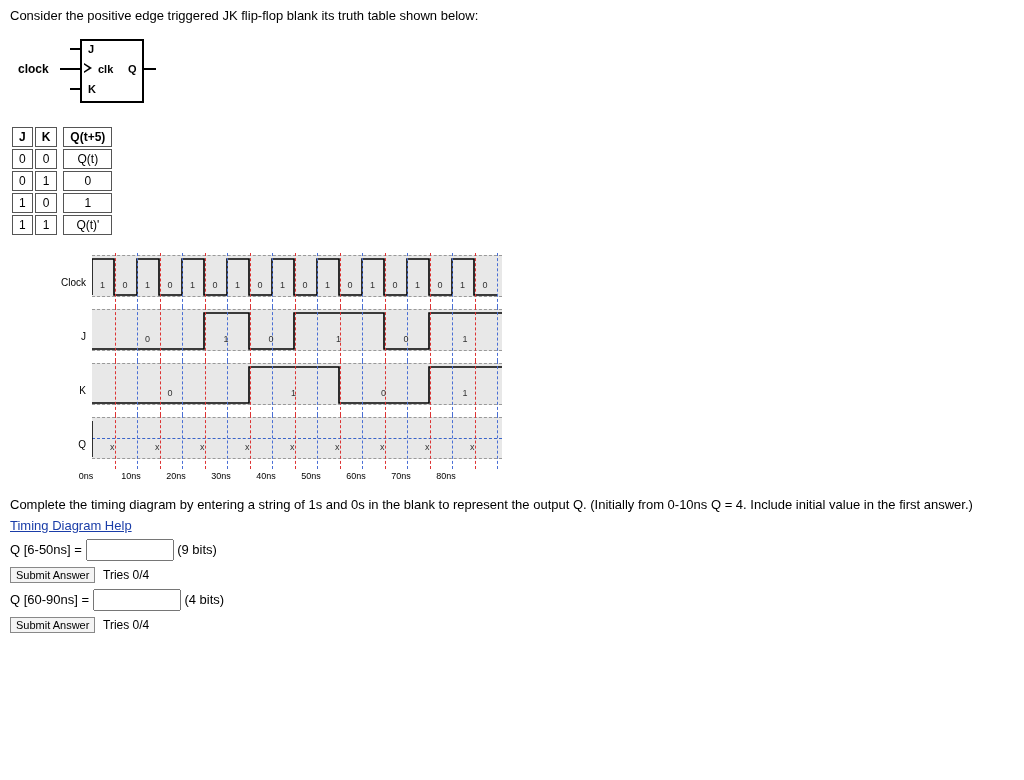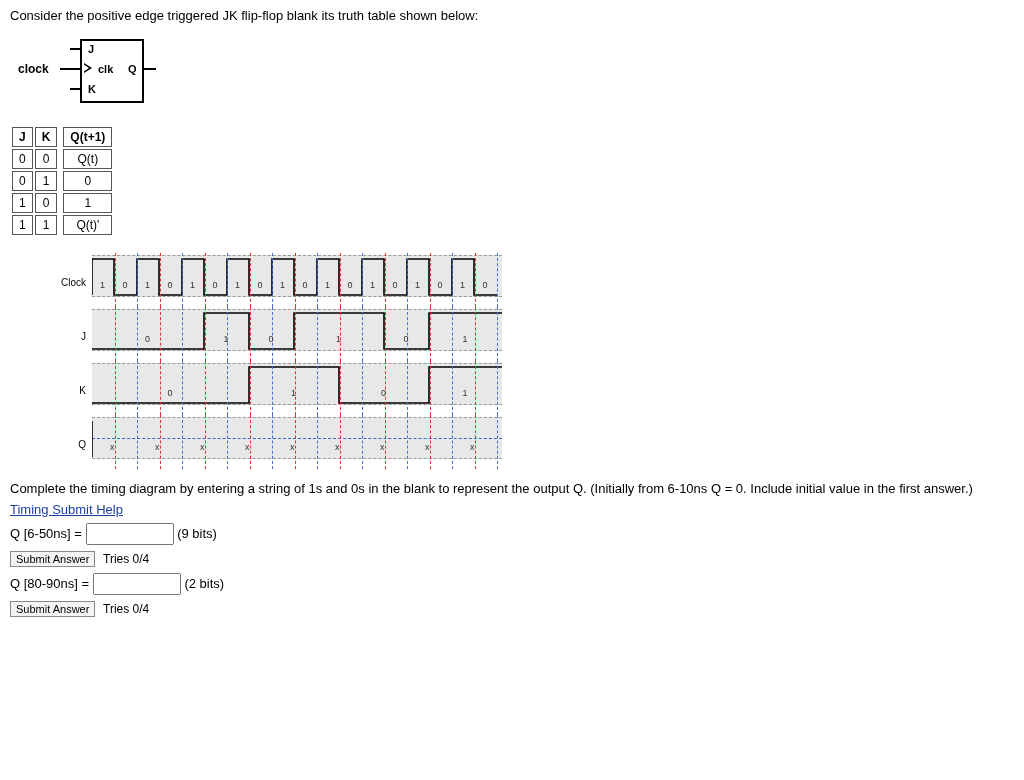--- a/index.html
+++ b/index.html
@@ -142,21 +142,21 @@
   <div class="clk-arrow"></div>
   <div class="clk-arrow-inner"></div>
 </div>
 
 <table class="tt">
   <tbody>
       <tr>
     <th>J</th>
     <th>K</th>
     <td class="sep"></td>
-    <th>Q(t+1)</th>
+    <th>Q(t+5)</th>
   </tr>
   <tr>
         <td>0</td>
         <td>0</td>
         <td class="sep"></td>
         <td>Q(t)</td>
       </tr>
   <tr>
         <td>0</td>
         <td>1</td>
@@ -327,39 +327,50 @@
         <span class="val" style="left: 108px;">x</span>
         <span class="val" style="left: 153px;">x</span>
         <span class="val" style="left: 198px;">x</span>
         <span class="val" style="left: 243px;">x</span>
         <span class="val" style="left: 288px;">x</span>
         <span class="val" style="left: 333px;">x</span>
         <span class="val" style="left: 378px;">x</span>
       </div>
   </div>
 
-</div>
-
-<div class="instr">Complete the timing diagram by entering a string of 1s and 0s in the blank to represent the output Q. (Initially from 6-10ns Q = 0. Include initial value in the first answer.)</div>
-
-<div class="answer-line">
-  <a class="link">Timing Submit Help</a>
+  <div class="axis" id="axis">
+      <span style="left: 0px;">0ns</span>
+      <span style="left: 45px;">10ns</span>
+      <span style="left: 90px;">20ns</span>
+      <span style="left: 135px;">30ns</span>
+      <span style="left: 180px;">40ns</span>
+      <span style="left: 225px;">50ns</span>
+      <span style="left: 270px;">60ns</span>
+      <span style="left: 315px;">70ns</span>
+      <span style="left: 360px;">80ns</span>
+    </div>
+</div>
+
+<div class="instr">Complete the timing diagram by entering a string of 1s and 0s in the blank to represent the output Q. (Initially from 0-10ns Q = 4. Include initial value in the first answer.)</div>
+
+<div class="answer-line">
+  <a class="link">Timing Diagram Help</a>
 </div>
 
 <div class="answer-line">
   <span>Q [6-50ns] =</span>
   <input class="ans" type="text" style="">
   <span>(9 bits)</span>
 </div>
 <div class="answer-line">
   <button class="submit">Submit Answer</button>
   <span class="tries">Tries 0/4</span>
 </div>
 
 <div class="answer-line">
-  <span>Q [80-90ns] =</span>
+  <span>Q [60-90ns] =</span>
   <input class="ans" type="text" style="">
-  <span>(2 bits)</span>
+  <span>(4 bits)</span>
 </div>
 <div class="answer-line">
   <button class="submit">Submit Answer</button>
   <span class="tries">Tries 0/4</span>
 </div>
 
 </body></html>

